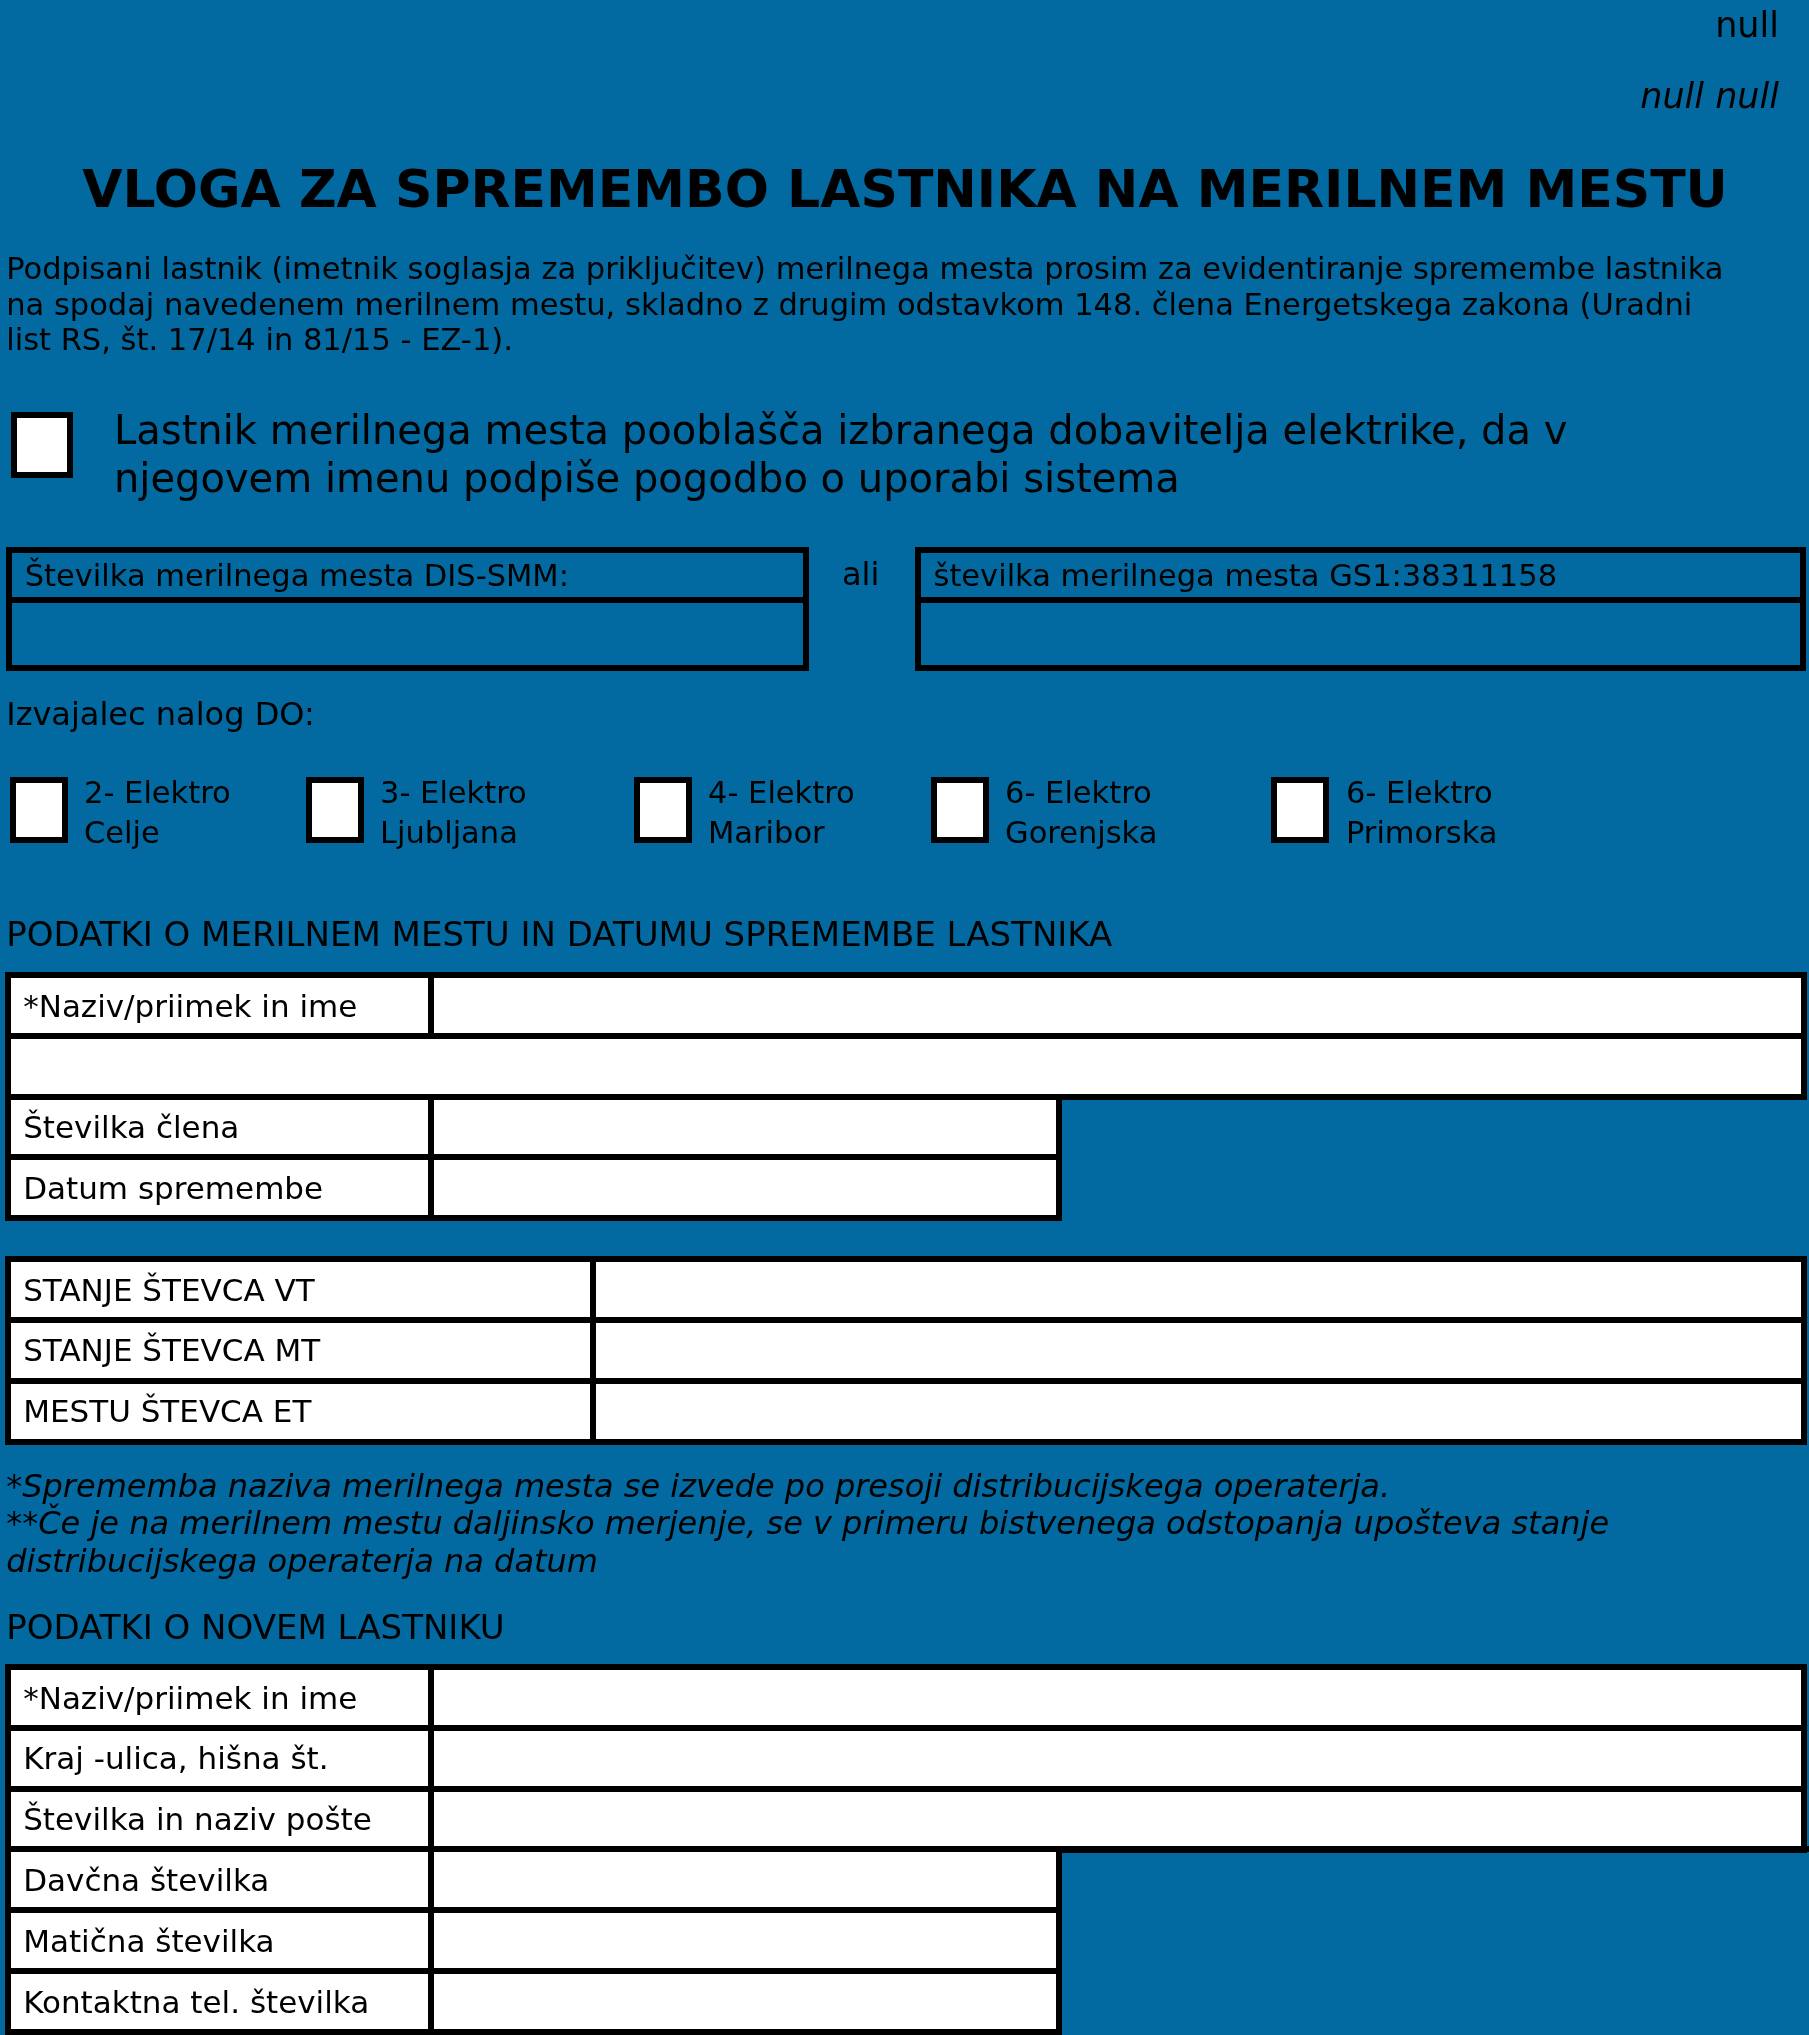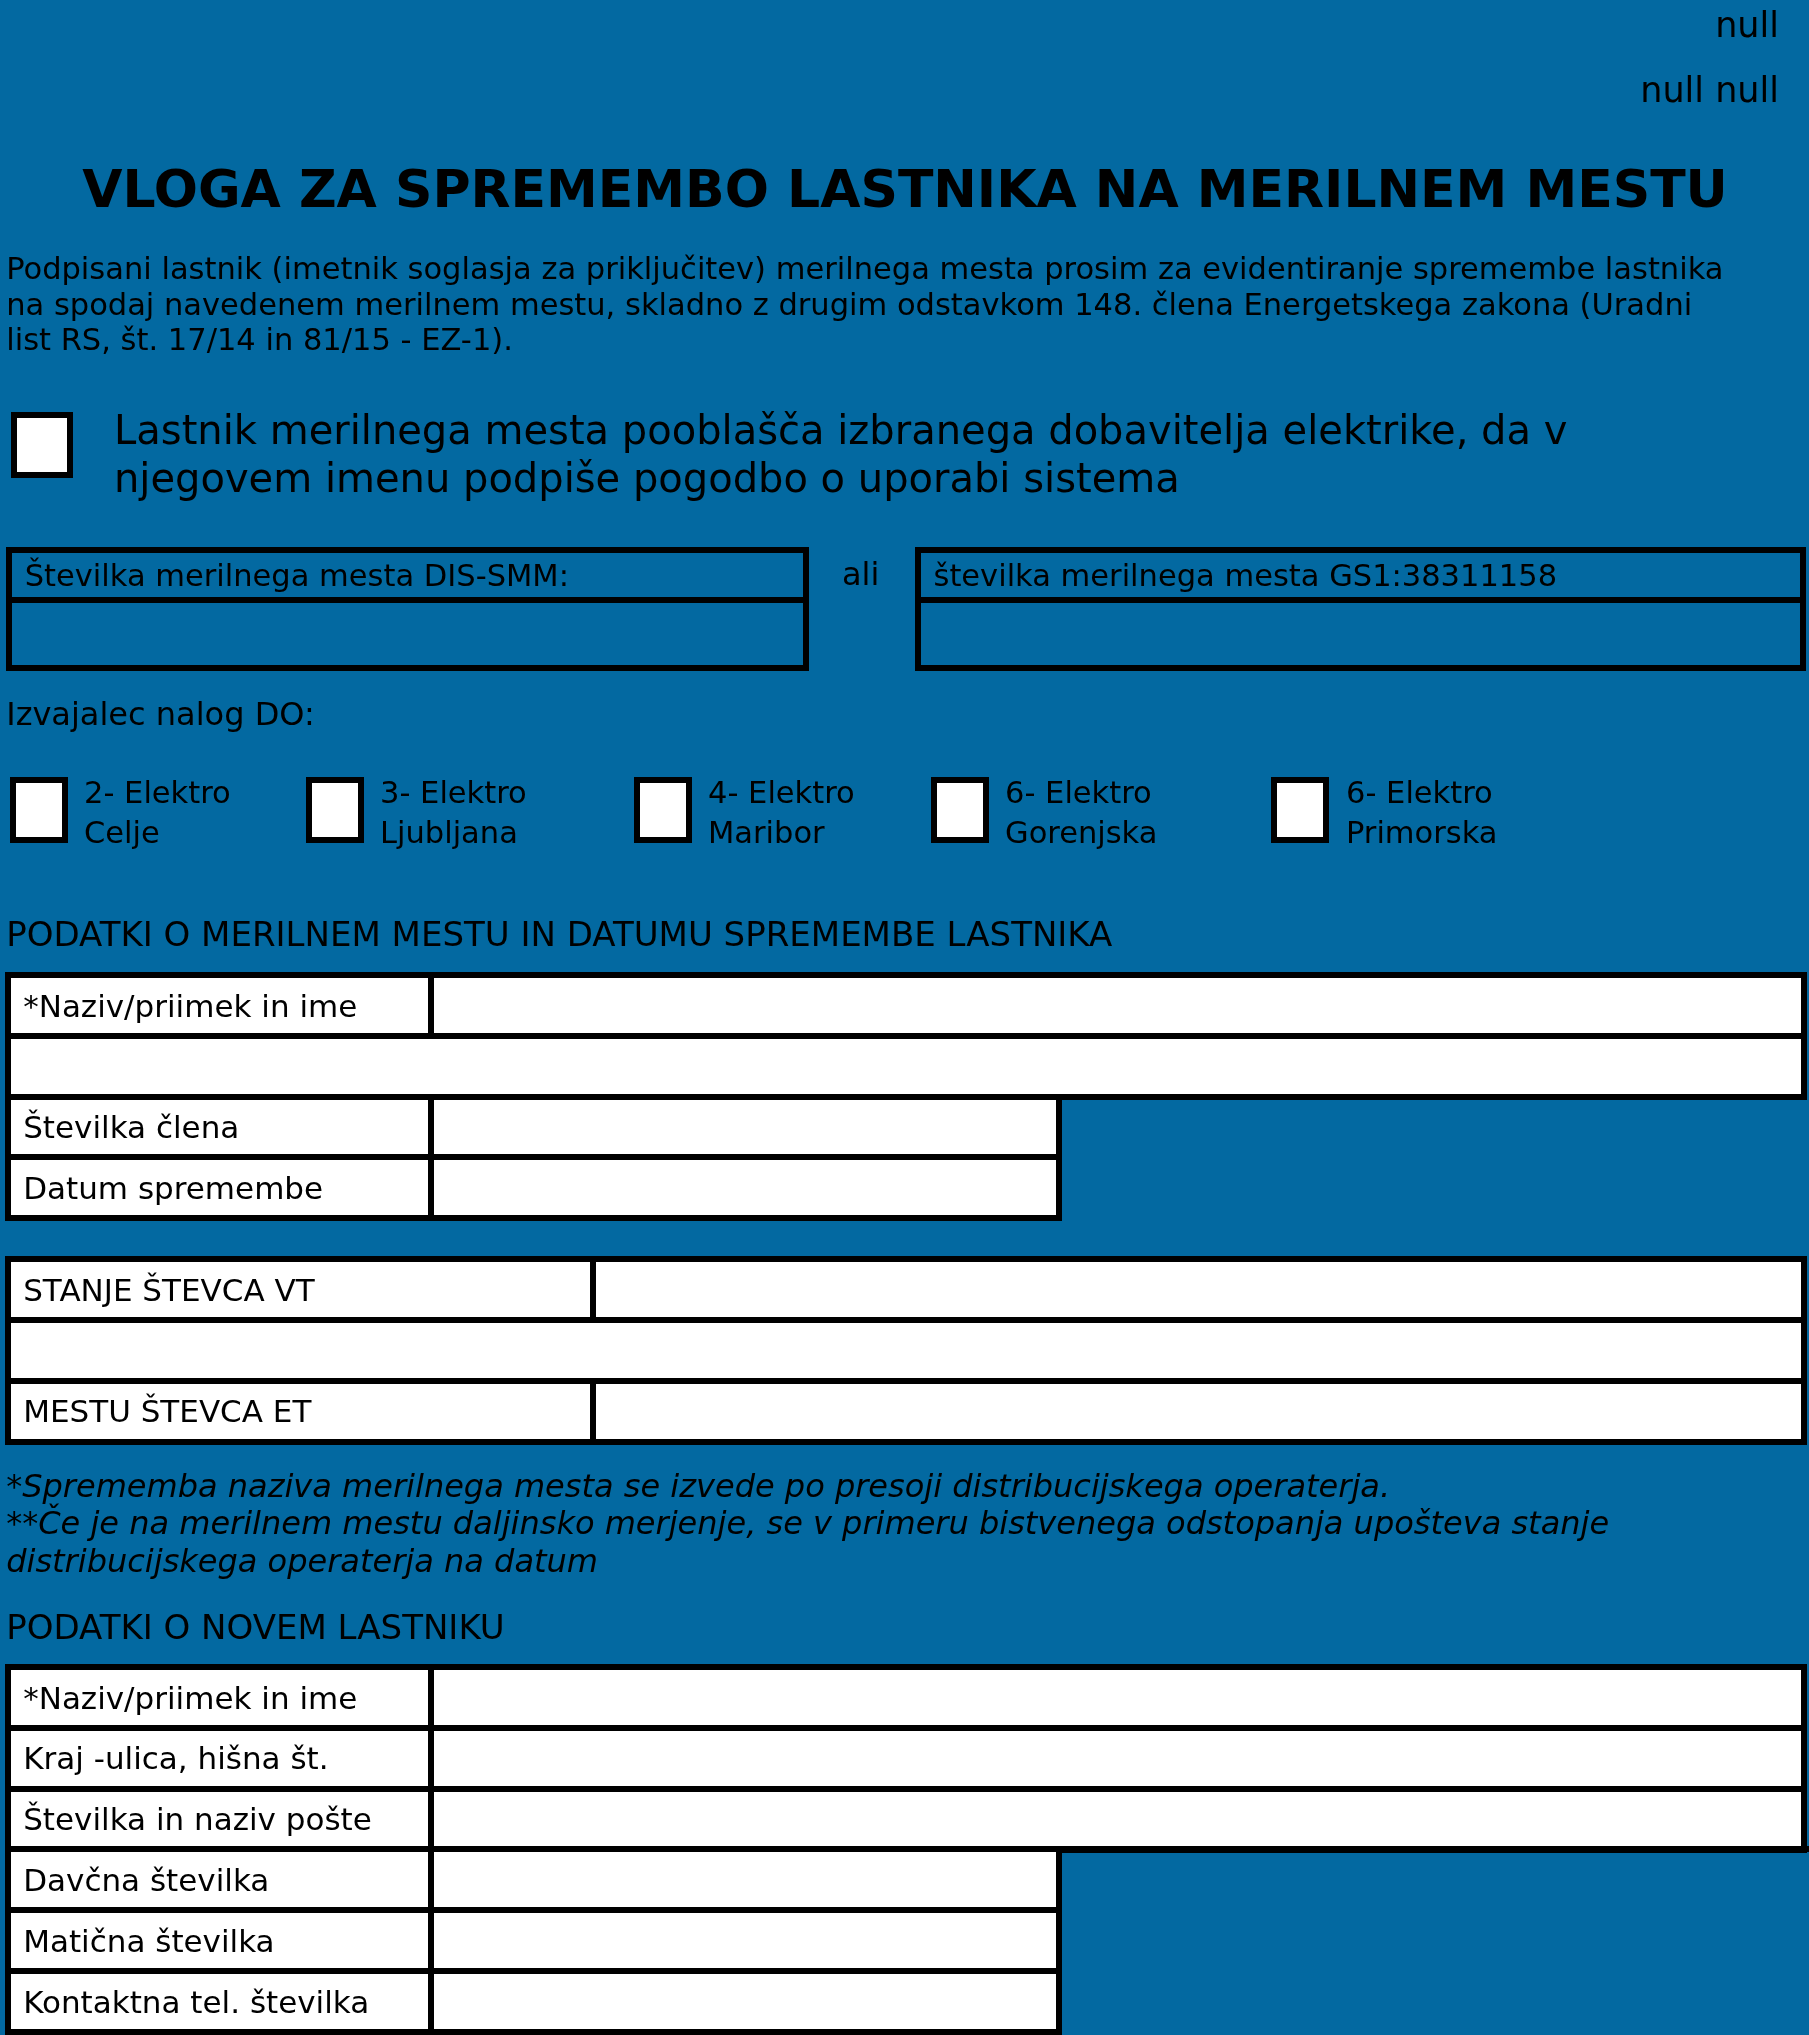--- a/index.html
+++ b/index.html
@@ -43,21 +43,21 @@
   .note { margin:0; }
 
   .hline { background:#000; height:6.2px; }
 </style>
 </head>
 <body>
 
 <div class="page">
 
   <div class="abs null-line" style="top:6.2px;">null</div>
-  <div class="abs null-line" style="top:71px;">null null</div>
+  <div class="abs null-line" style="top:77px;font-style:italic;">null null</div>
 
   <div class="abs doc-title" style="top:159px;">VLOGA ZA SPREMEMBO LASTNIKA NA MERILNEM MESTU</div>
 
   <div class="abs intro" style="top:251px;">Podpisani lastnik (imetnik soglasja za priključitev) merilnega mesta prosim za evidentiranje spremembe lastnika na spodaj navedenem merilnem mestu, skladno z drugim odstavkom 148. člena Energetskega zakona (Uradni list RS, št. 17/14 in 81/15 - EZ-1).</div>
 
   <div class="abs cb" style="left:11px; top:412px; width:62px; height:66px;"></div>
   <div class="abs auth-label" style="top:406px;">Lastnik merilnega mesta pooblašča izbranega dobavitelja elektrike, da v njegovem imenu podpiše pogodbo o uporabi sistema</div>
 
   <div class="abs mbox" style="left:6.2px; top:547px; width:803px;">
     <div class="mbox-head">Številka merilnega mesta DIS-SMM:</div>
@@ -110,20 +110,21 @@
       <div class="vc"></div>
     </div>
   </div>
 
   <div class="abs tbl" style="top:1256px;">
     <div class="t-row full">
       <div class="lc lc748">STANJE ŠTEVCA VT</div>
       <div class="vc"></div>
     </div>
     <div class="t-row full">
+      <div class="lc lc748">STANJE ŠTEVCA MT</div>
       <div class="vc"></div>
     </div>
     <div class="t-row full">
       <div class="lc lc748">MESTU ŠTEVCA ET</div>
       <div class="vc"></div>
     </div>
   </div>
 
   <div class="abs notes" style="top:1468px;">
     <p class="note">*Sprememba naziva merilnega mesta se izvede po presoji distribucijskega operaterja.</p>

